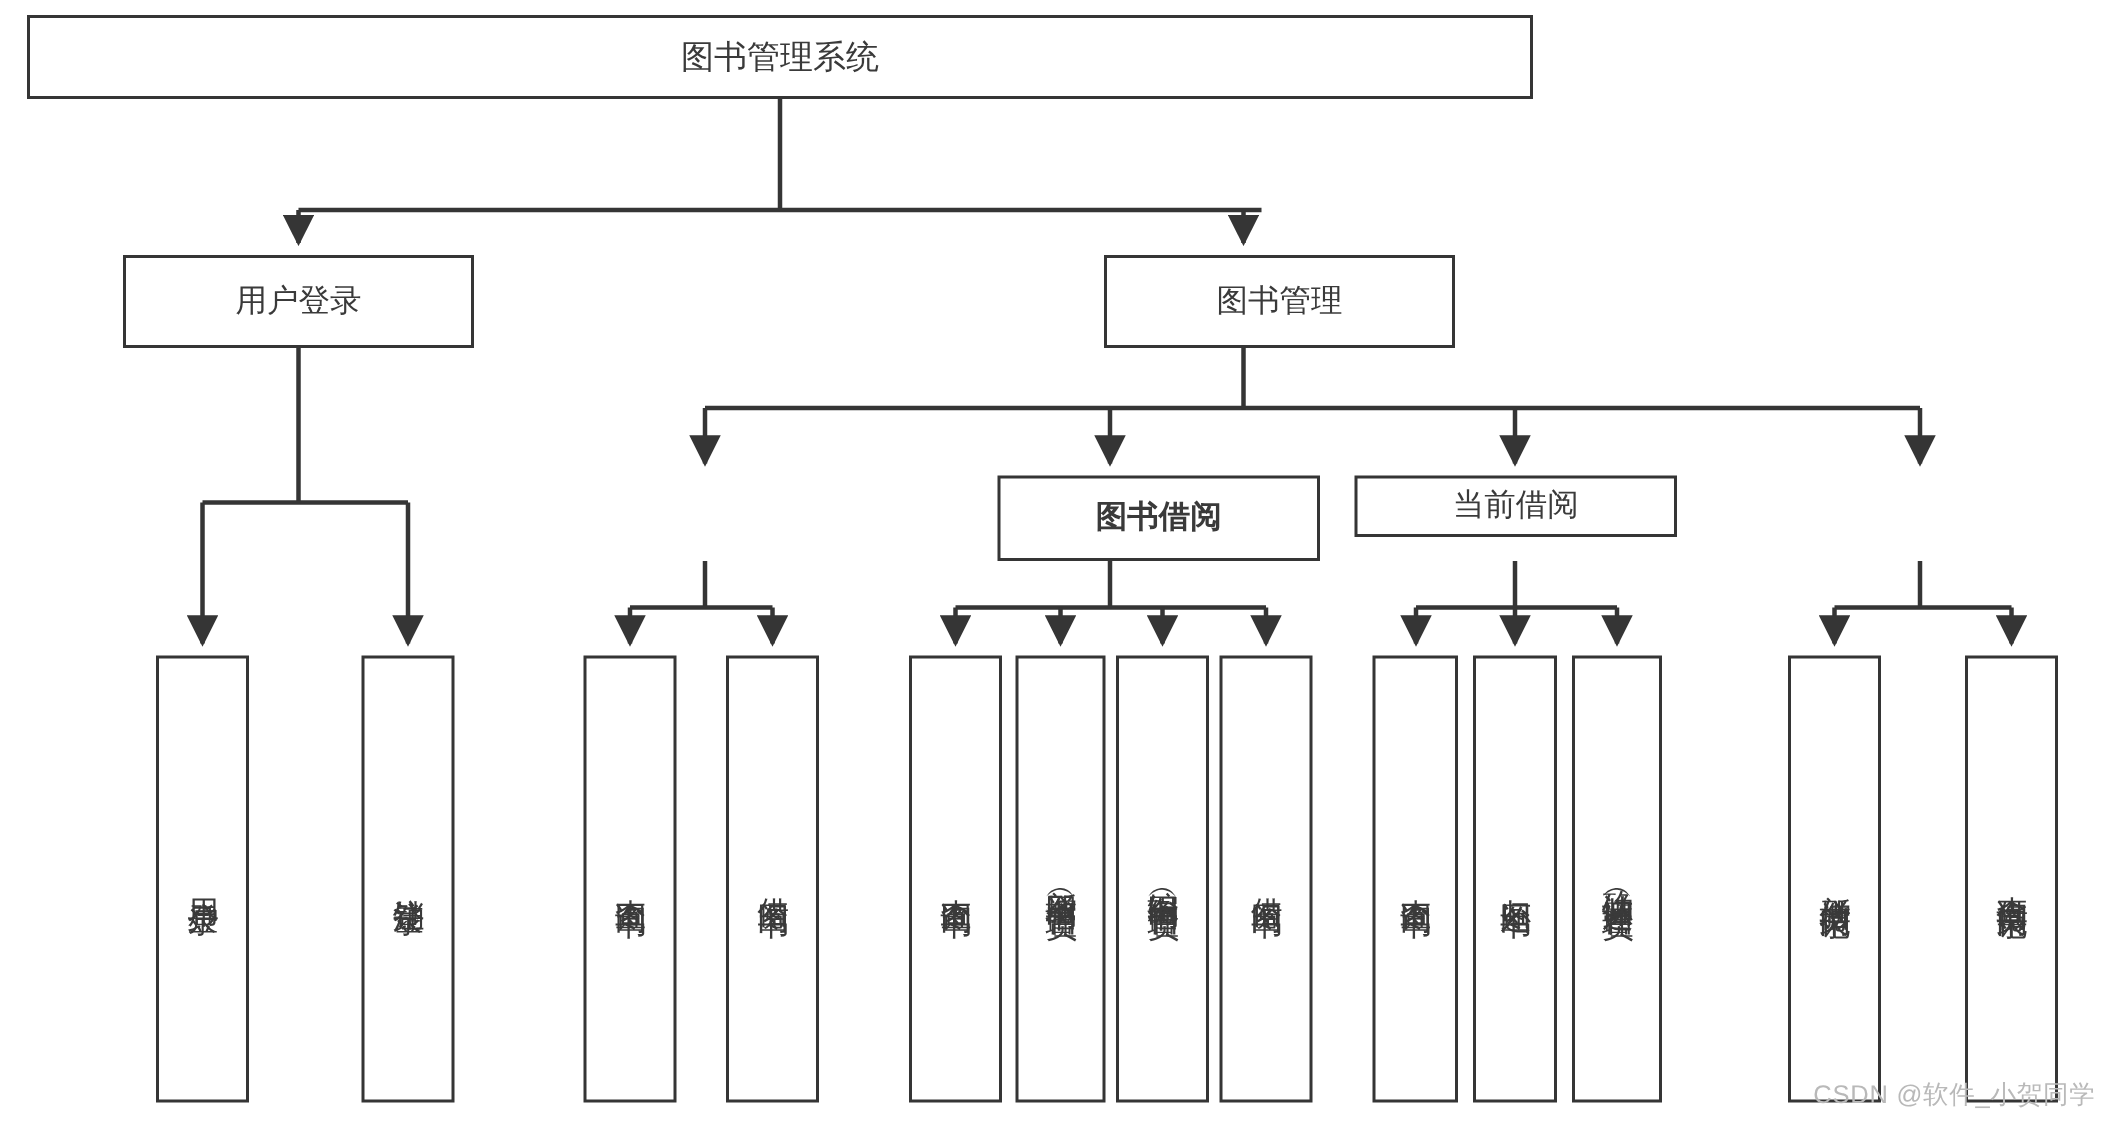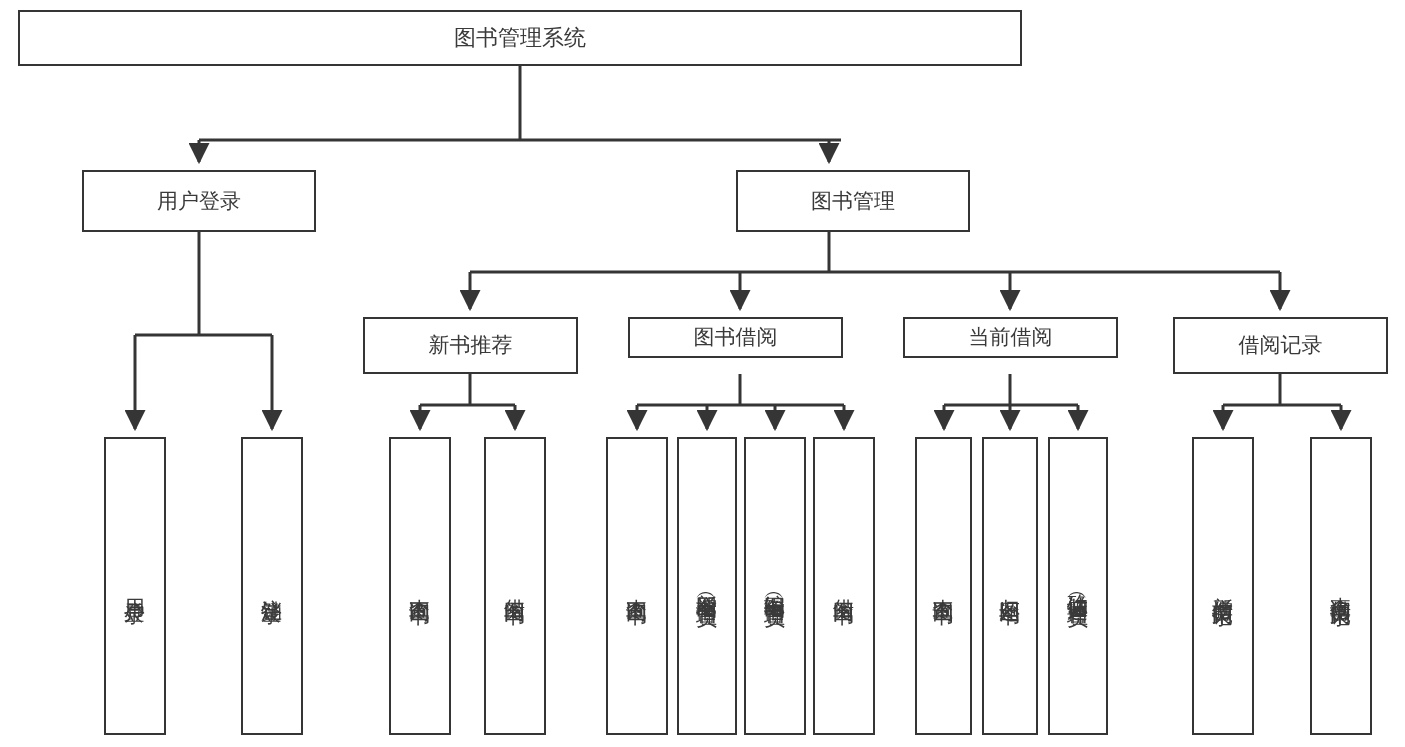--- a/index.html
+++ b/index.html
@@ -130,31 +130,25 @@
     <span class="label">图书管理系统</span>
   </div>
 
   <div class="node horizontal" id="n-l2-0" style="left: 82px; top: 170px; width: 234px; height: 62px;">
     <span class="label">用户登录</span>
   </div>
   <div class="node horizontal" id="n-l2-1" style="left: 712px; top: 170px; width: 234px; height: 62px; margin-left: 24px;">
     <span class="label">图书管理</span>
   </div>
 
-  <div class="node horizontal" id="n-l3-0" style="left: 363px; top: 317px; width: 215px; height: 57px;">
-    <span class="label">新书推荐</span>
-  </div>
-  <div class="node horizontal" id="n-l3-1" style="left: 628px; top: 317px; width: 215px; height: 41px;">
+  <div class="node horizontal" id="n-l3-1" style="left: 665px; top: 317px; width: 215px; height: 57px; font-weight: bold;">
     <span class="label">图书借阅</span>
   </div>
   <div class="node horizontal" id="n-l3-2" style="left: 903px; top: 317px; width: 215px; height: 41px;">
     <span class="label">当前借阅</span>
-  </div>
-  <div class="node horizontal" id="n-l3-3" style="left: 1173px; top: 317px; width: 215px; height: 57px;">
-    <span class="label">借阅记录</span>
   </div>
 
   <div class="node vertical" id="n-leaf-0" style="left: 104px; top: 437px; width: 62px; height: 298px;">
     <span class="label">用户登录</span>
   </div>
   <div class="node vertical" id="n-leaf-1" style="left: 241px; top: 437px; width: 62px; height: 298px;">
     <span class="label">注销登录</span>
   </div>
   <div class="node vertical" id="n-leaf-2" style="left: 389px; top: 437px; width: 62px; height: 298px;">
     <span class="label">查询图书</span>
@@ -183,13 +177,14 @@
   <div class="node vertical" id="n-leaf-10" style="left: 1048px; top: 437px; width: 60px; height: 298px;">
     <span class="label">确认归还（管理员）</span>
   </div>
   <div class="node vertical" id="n-leaf-11" style="left: 1192px; top: 437px; width: 62px; height: 298px;">
     <span class="label">新增借阅记录</span>
   </div>
   <div class="node vertical" id="n-leaf-12" style="left: 1310px; top: 437px; width: 62px; height: 298px;">
     <span class="label">查询借阅记录</span>
   </div>
 
+  <div class="watermark">CSDN @软件_小贺同学</div>
 </div>
 
 </body></html>

